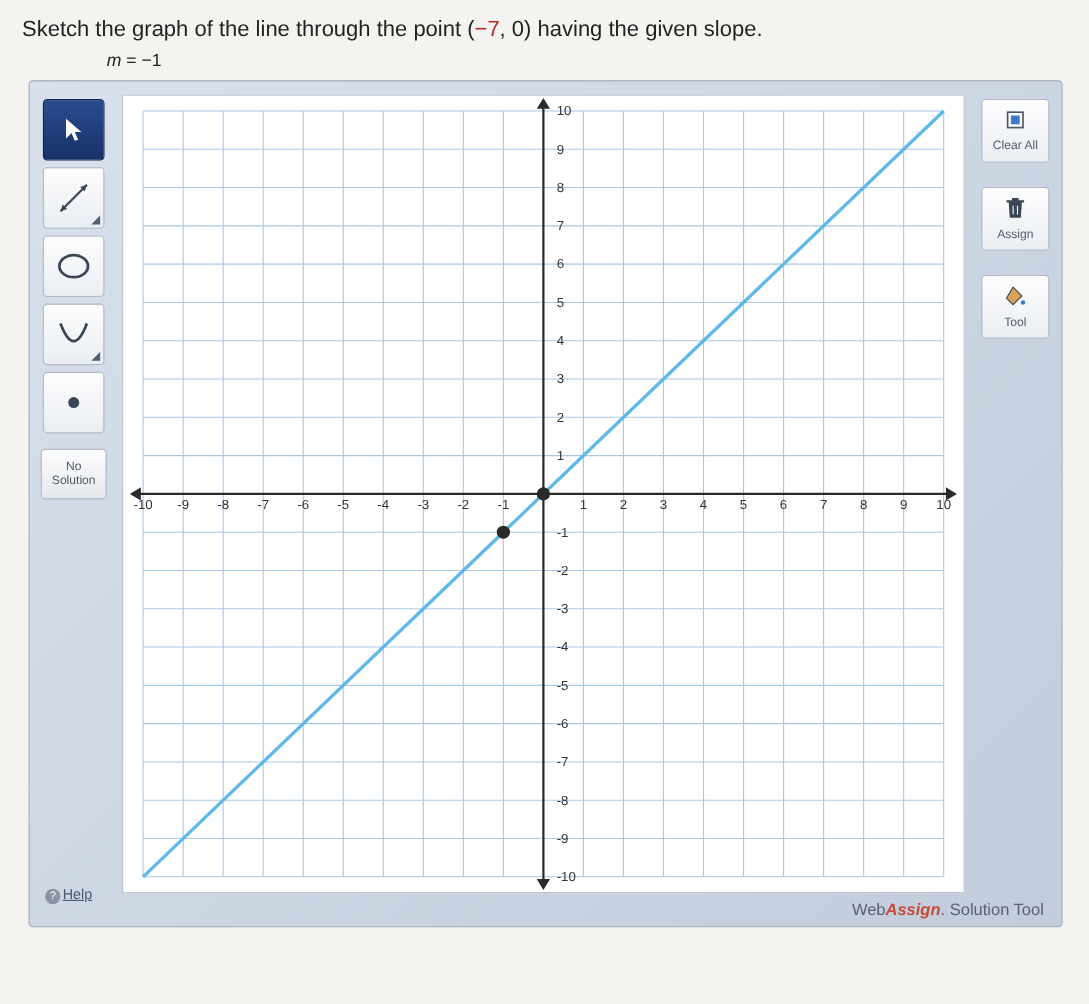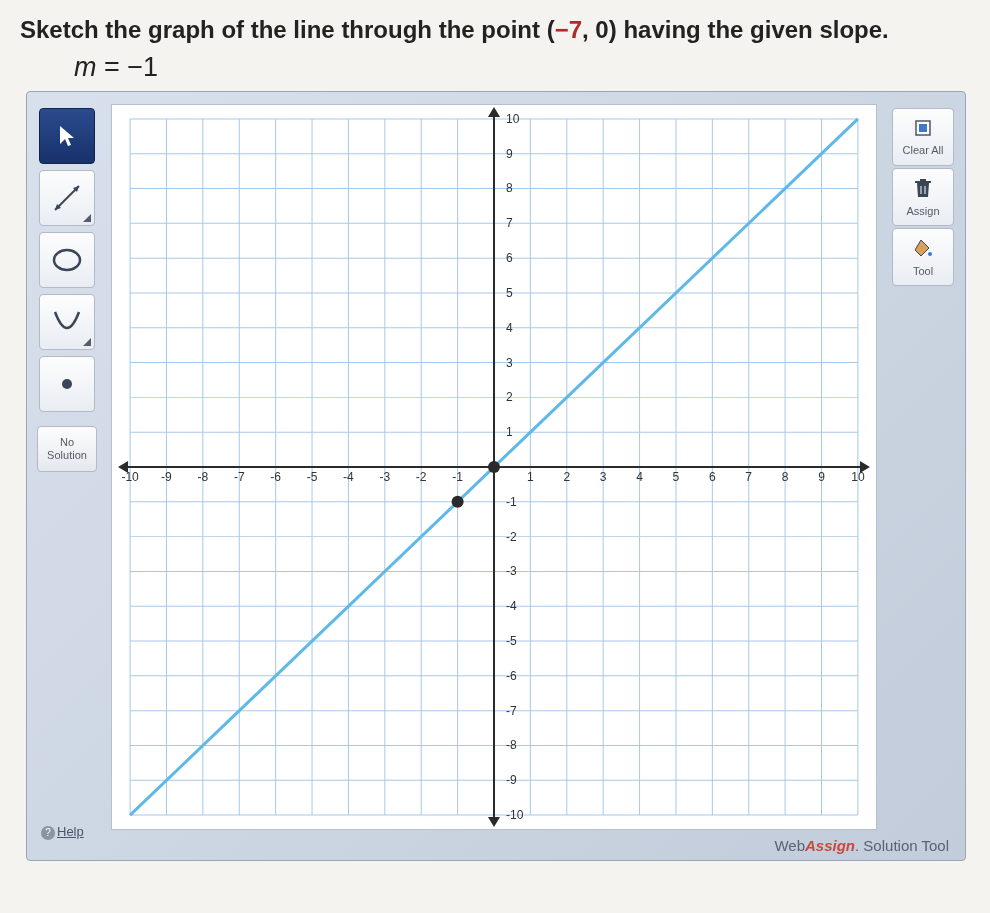--- a/index.html
+++ b/index.html
@@ -5,27 +5,27 @@
 * { box-sizing: border-box; margin: 0; padding: 0; }
 body {
   width: 990px;
   height: 913px;
   background: #f5f3f0;
   font-family: Arial, sans-serif;
   overflow: hidden;
 }
 .problem-text {
   padding: 16px 4px 4px 20px;
-  font-size: 24px;
+  font-size: 20px;
   color: #222;
-  font-weight: bold;
+  font-weight: normal;
 }
 .slope-text {
-  padding: 4px 0 8px 74px;
-  font-size: 27px;
+  padding: 4px 0 8px 97px;
+  font-size: 16px;
   font-style: italic;
   color: #222;
 }
 .tool-container {
   margin: 0 10px 0 26px;
   width: 940px;
   height: 770px;
   background: linear-gradient(135deg, #d8e0ec 0%, #c2ccda 100%);
   border: 1px solid #9aa5b5;
   border-radius: 4px;
@@ -89,21 +89,21 @@
   margin: 12px 4px 30px 4px;
   background: #fff;
   border: 1px solid #b8c0cc;
   position: relative;
 }
 .right-toolbar {
   width: 84px;
   padding: 16px 8px;
   display: flex;
   flex-direction: column;
-  gap: 2px;
+  gap: 22px;
   align-items: center;
 }
 .action-btn {
   width: 62px;
   height: 58px;
   background: linear-gradient(180deg, #fdfdfd 0%, #e9edf3 100%);
   border: 1px solid #b2bac7;
   border-radius: 4px;
   display: flex;
   flex-direction: column;

